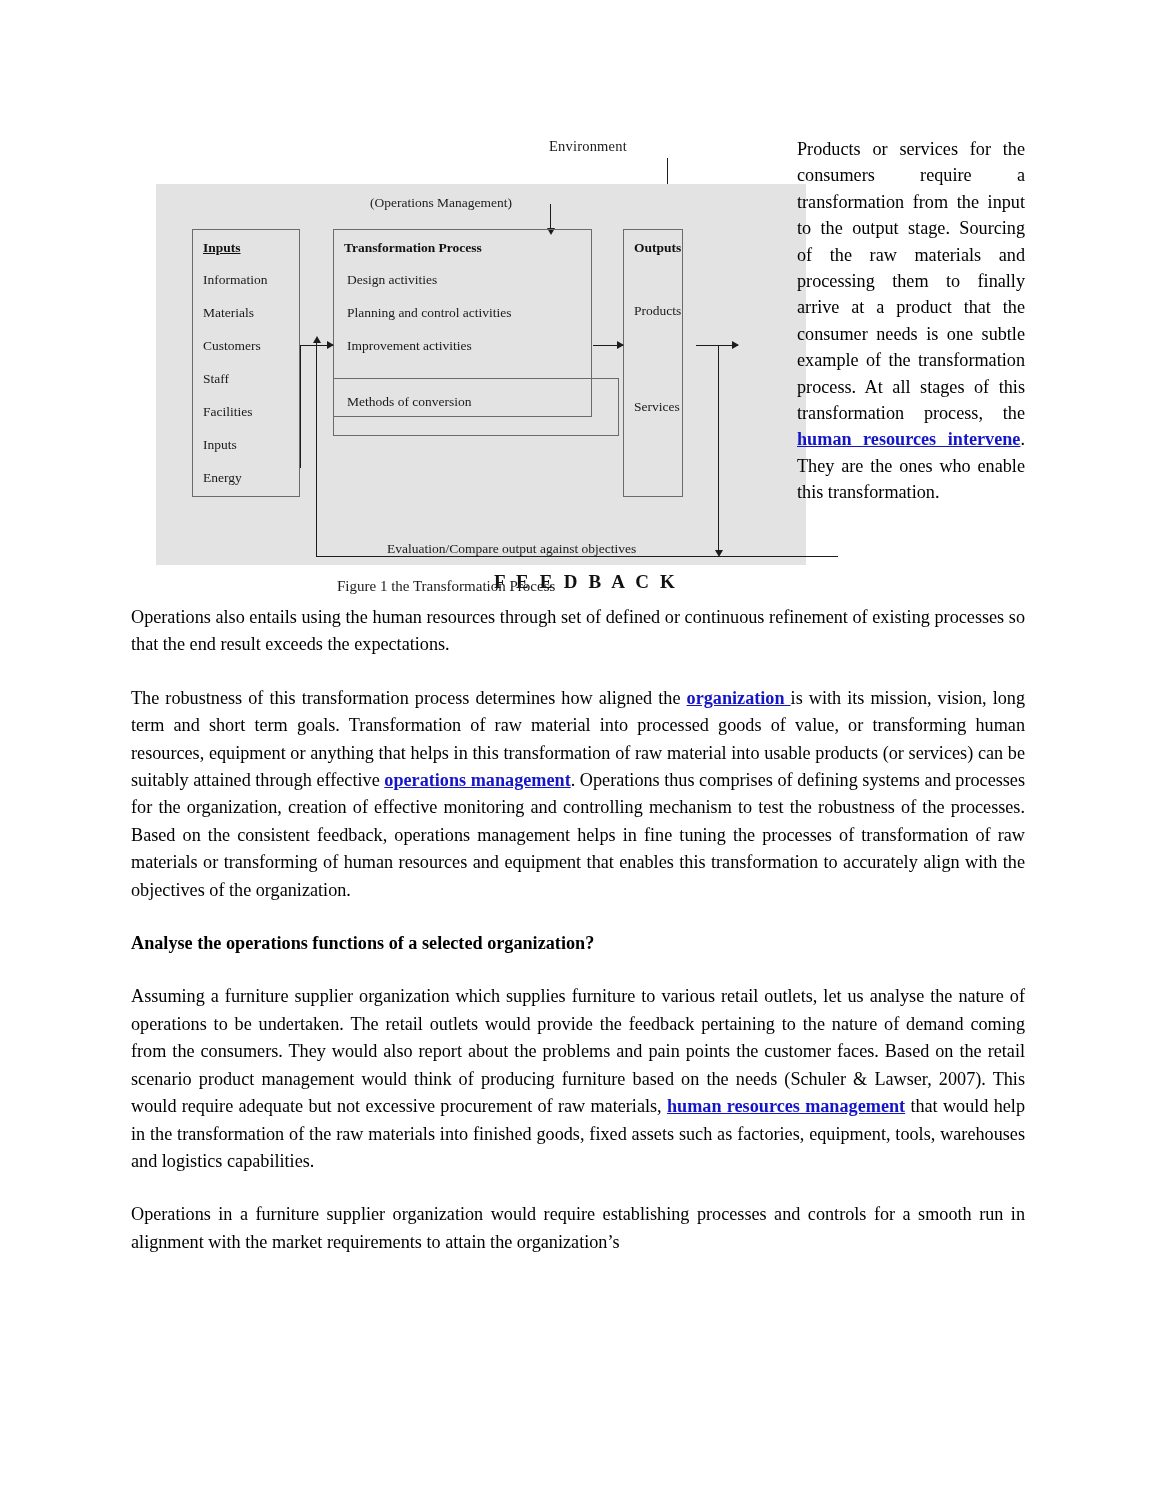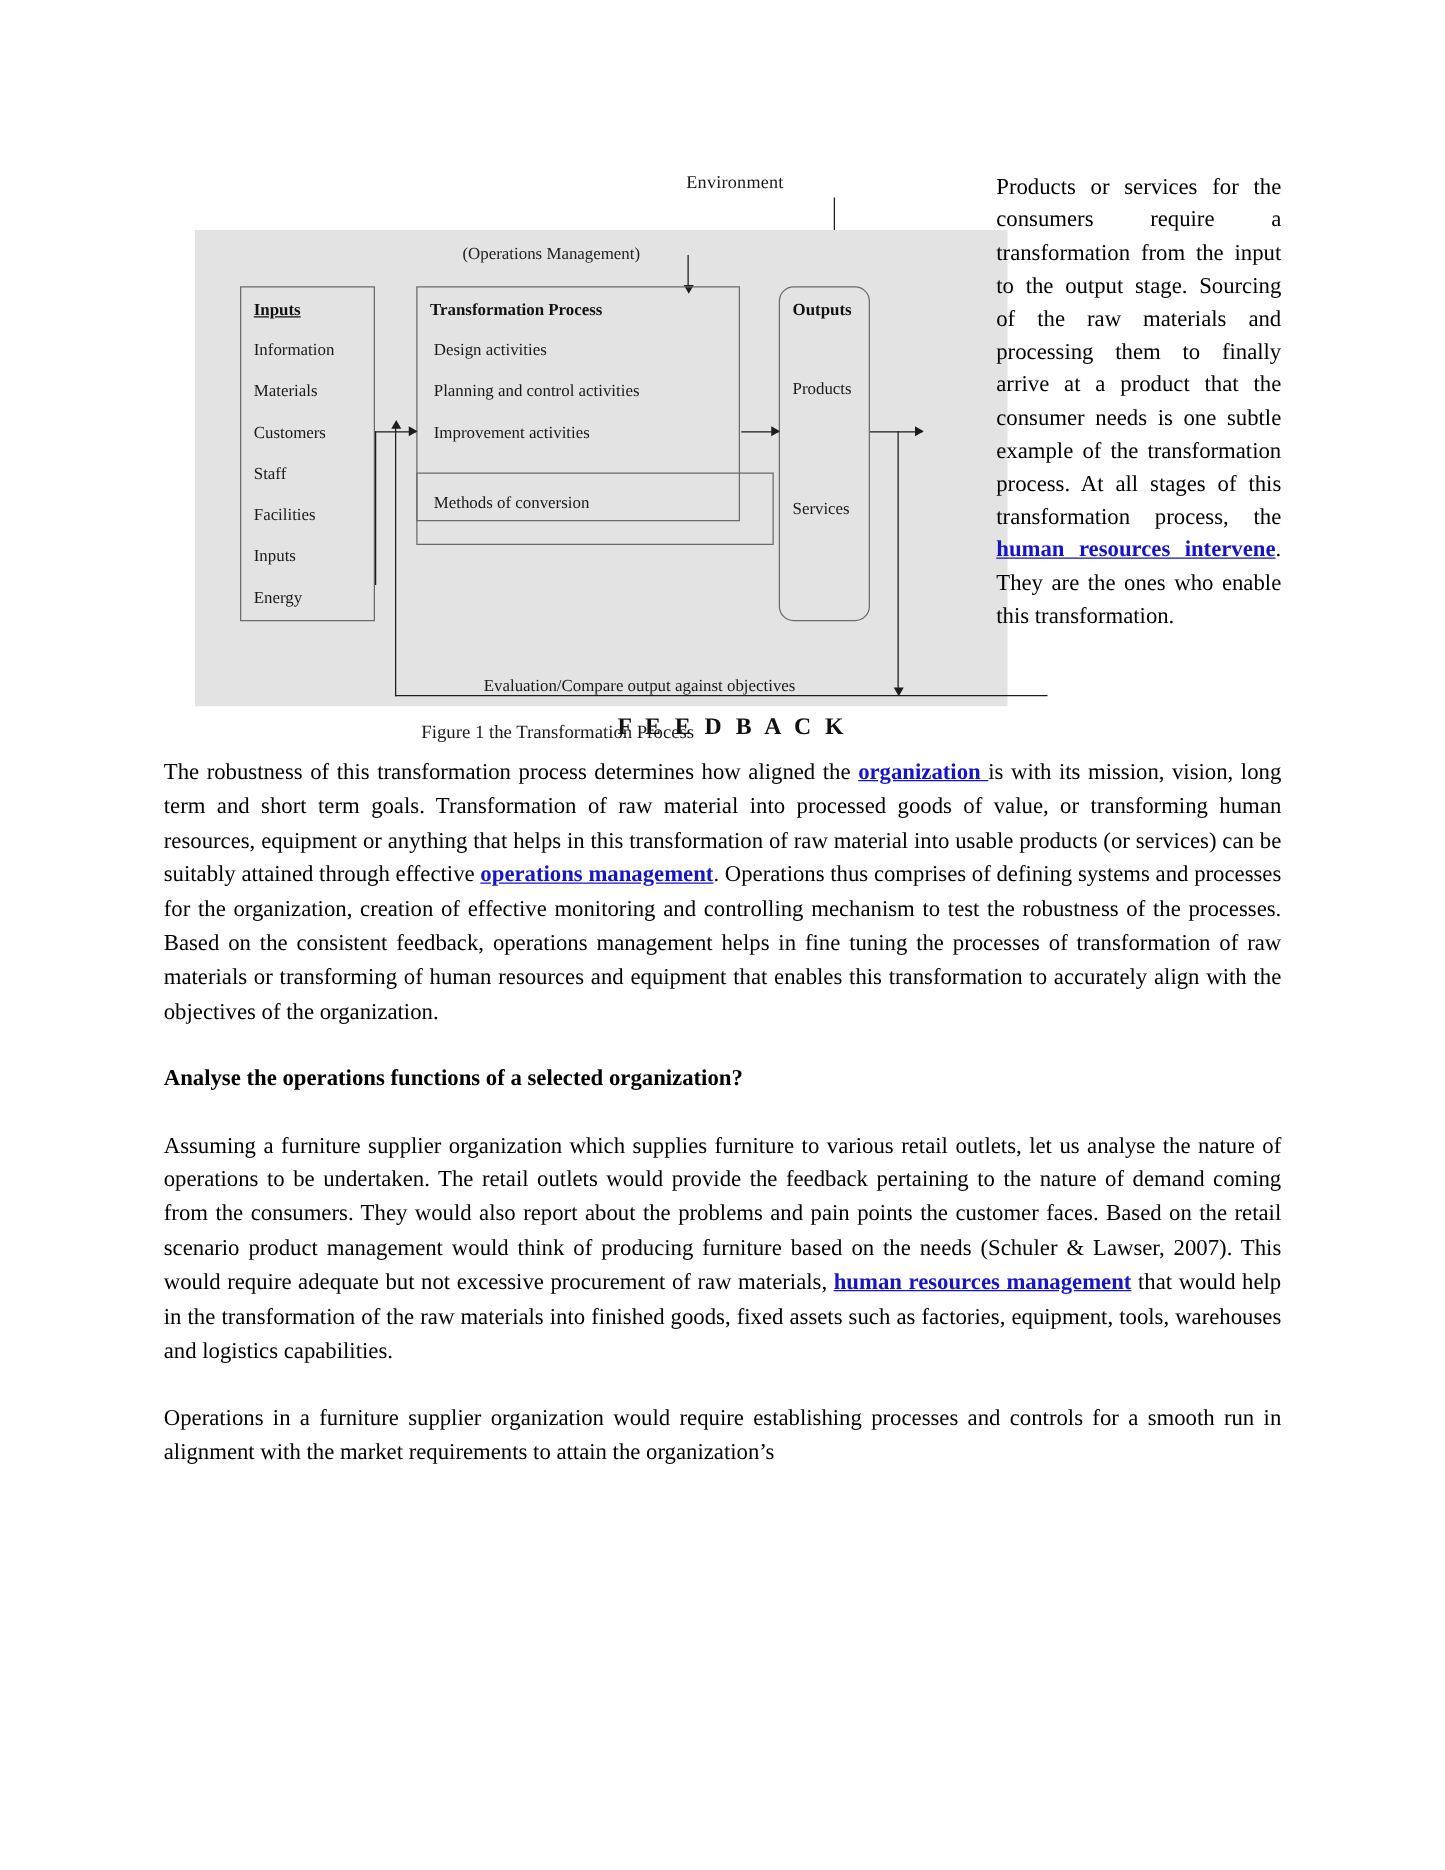--- a/index.html
+++ b/index.html
@@ -117,23 +117,22 @@
   }
   .box-methods {
     left: 177px;
     top: 194px;
     width: 286px;
     height: 58px;
   }
   .box-outputs {
     left: 467px;
     top: 45px;
-    width: 73px;
+    width: 60px;
     height: 268px;
-    border-radius: 12px;
   }
 
   .box-title {
     font-weight: bold;
     font-size: 13.5px;
     color: #111;
   }
   .box-line {
     font-size: 13.5px;
     color: #1a1a1a;
@@ -399,20 +398,21 @@
 
     <div class="fig-caption">Figure 1 the Transformation Process</div>
   </div>
 
   <div class="side-col">
     <p><span>Products or services for the consumers require a transformation from the input to the output stage. Sourcing of the raw materials and processing them to finally arrive at a product that the consumer needs is one subtle example of the transformation process. At all stages of this transformation process, the </span><a class="doclink" href="#">human resources intervene</a><span>. They are the ones who enable this transformation.</span></p>
   </div>
 
   <div class="body-text">
 
+    <p>Operations also entails using the human resources through set of defined or continuous refinement of existing processes so that the end result exceeds the expectations.</p>
 
     <p><span>The robustness of this transformation process determines how aligned the </span><a class="doclink" href="#">organization </a><span>is with its mission, vision, long term and short term goals. Transformation of raw material into processed goods of value, or transforming human resources, equipment or anything that helps in this transformation of raw material into usable products (or services) can be suitably attained through effective </span><a class="doclink" href="#">operations management</a><span>. Operations thus comprises of defining systems and processes for the organization, creation of effective monitoring and controlling mechanism to test the robustness of the processes. Based on the consistent feedback, operations management helps in fine tuning the processes of transformation of raw materials or transforming of human resources and equipment that enables this transformation to accurately align with the objectives of the organization.</span></p>
 
     <h3>Analyse the operations functions of a selected organization?</h3>
 
     <p><span>Assuming a furniture supplier organization which supplies furniture to various retail outlets, let us analyse the nature of operations to be undertaken. The retail outlets would provide the feedback pertaining to the nature of demand coming from the consumers. They would also report about the problems and pain points the customer faces. Based on the retail scenario product management would think of producing furniture based on the needs (Schuler &amp; Lawser, 2007). This would require adequate but not excessive procurement of raw materials, </span><a class="doclink" href="#">human resources management</a><span> that would help in the transformation of the raw materials into finished goods, fixed assets such as factories, equipment, tools, warehouses and logistics capabilities.</span></p>
 
     <p class="tight">Operations in a furniture supplier organization would require establishing processes and controls for a smooth run in alignment with the market requirements to attain the organization’s</p>
   </div>
 

